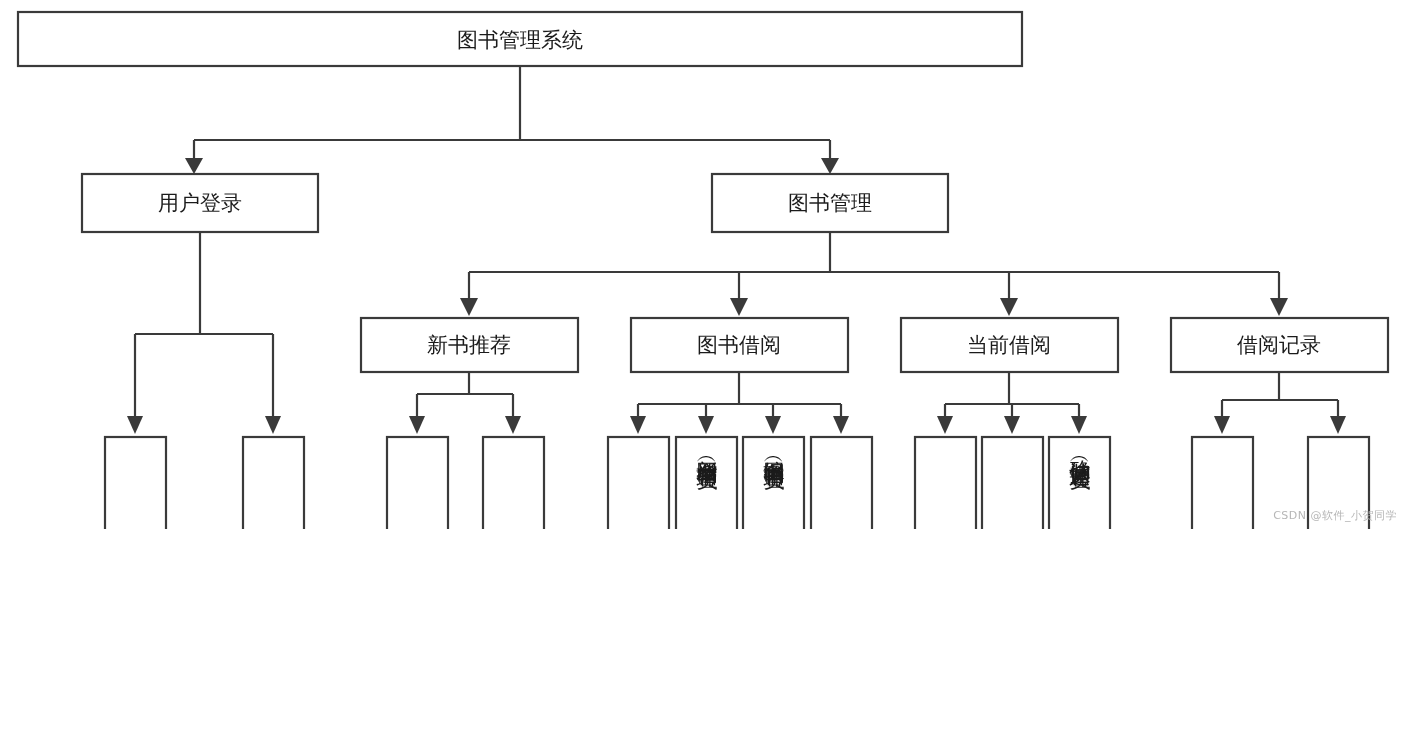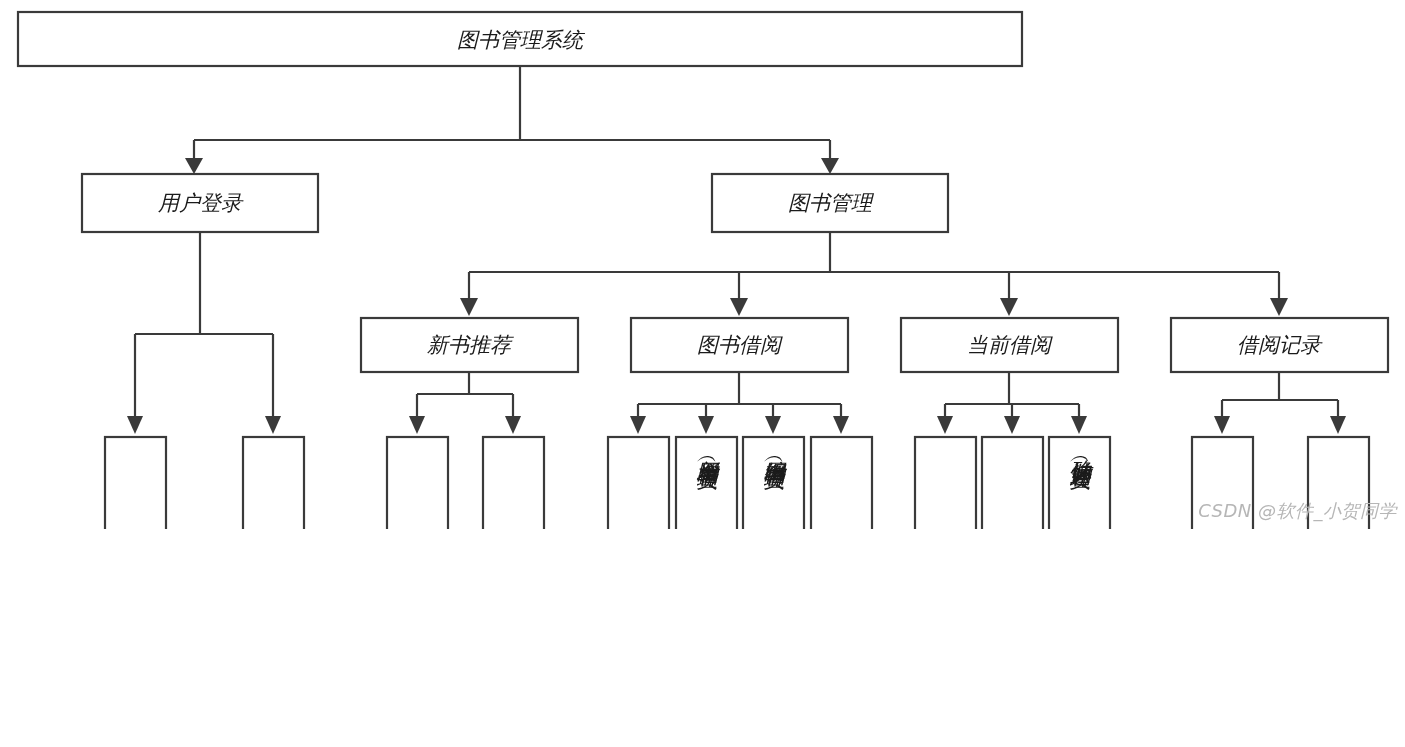--- a/index.html
+++ b/index.html
@@ -9,21 +9,20 @@
   }
   body {
     font-family: "DejaVu Sans", "Liberation Sans", sans-serif;
   }
   #canvas {
     position: relative;
     width: 1405px;
     height: 529px;
     background: #ffffff;
     overflow: hidden;
-    font-style: italic;
   }
   svg.diagram {
     position: absolute;
     left: 0;
     top: 0;
     width: 1405px;
     height: 747px;
   }
   .node-box {
     fill: #ffffff;
@@ -62,21 +61,21 @@
     line-height: 1.18;
     color: #1b1b1b;
     letter-spacing: 1.5px;
     white-space: nowrap;
   }
   .watermark {
     position: absolute;
     right: 8px;
     bottom: 6px;
     font-family: "DejaVu Sans", "Liberation Sans", sans-serif;
-    font-size: 18px;
+    font-size: 11px;
     color: #b6b6b6;
     letter-spacing: 0.5px;
     white-space: nowrap;
   }
 </style>
 </head>
 <body>
 
 <div id="canvas">
 

